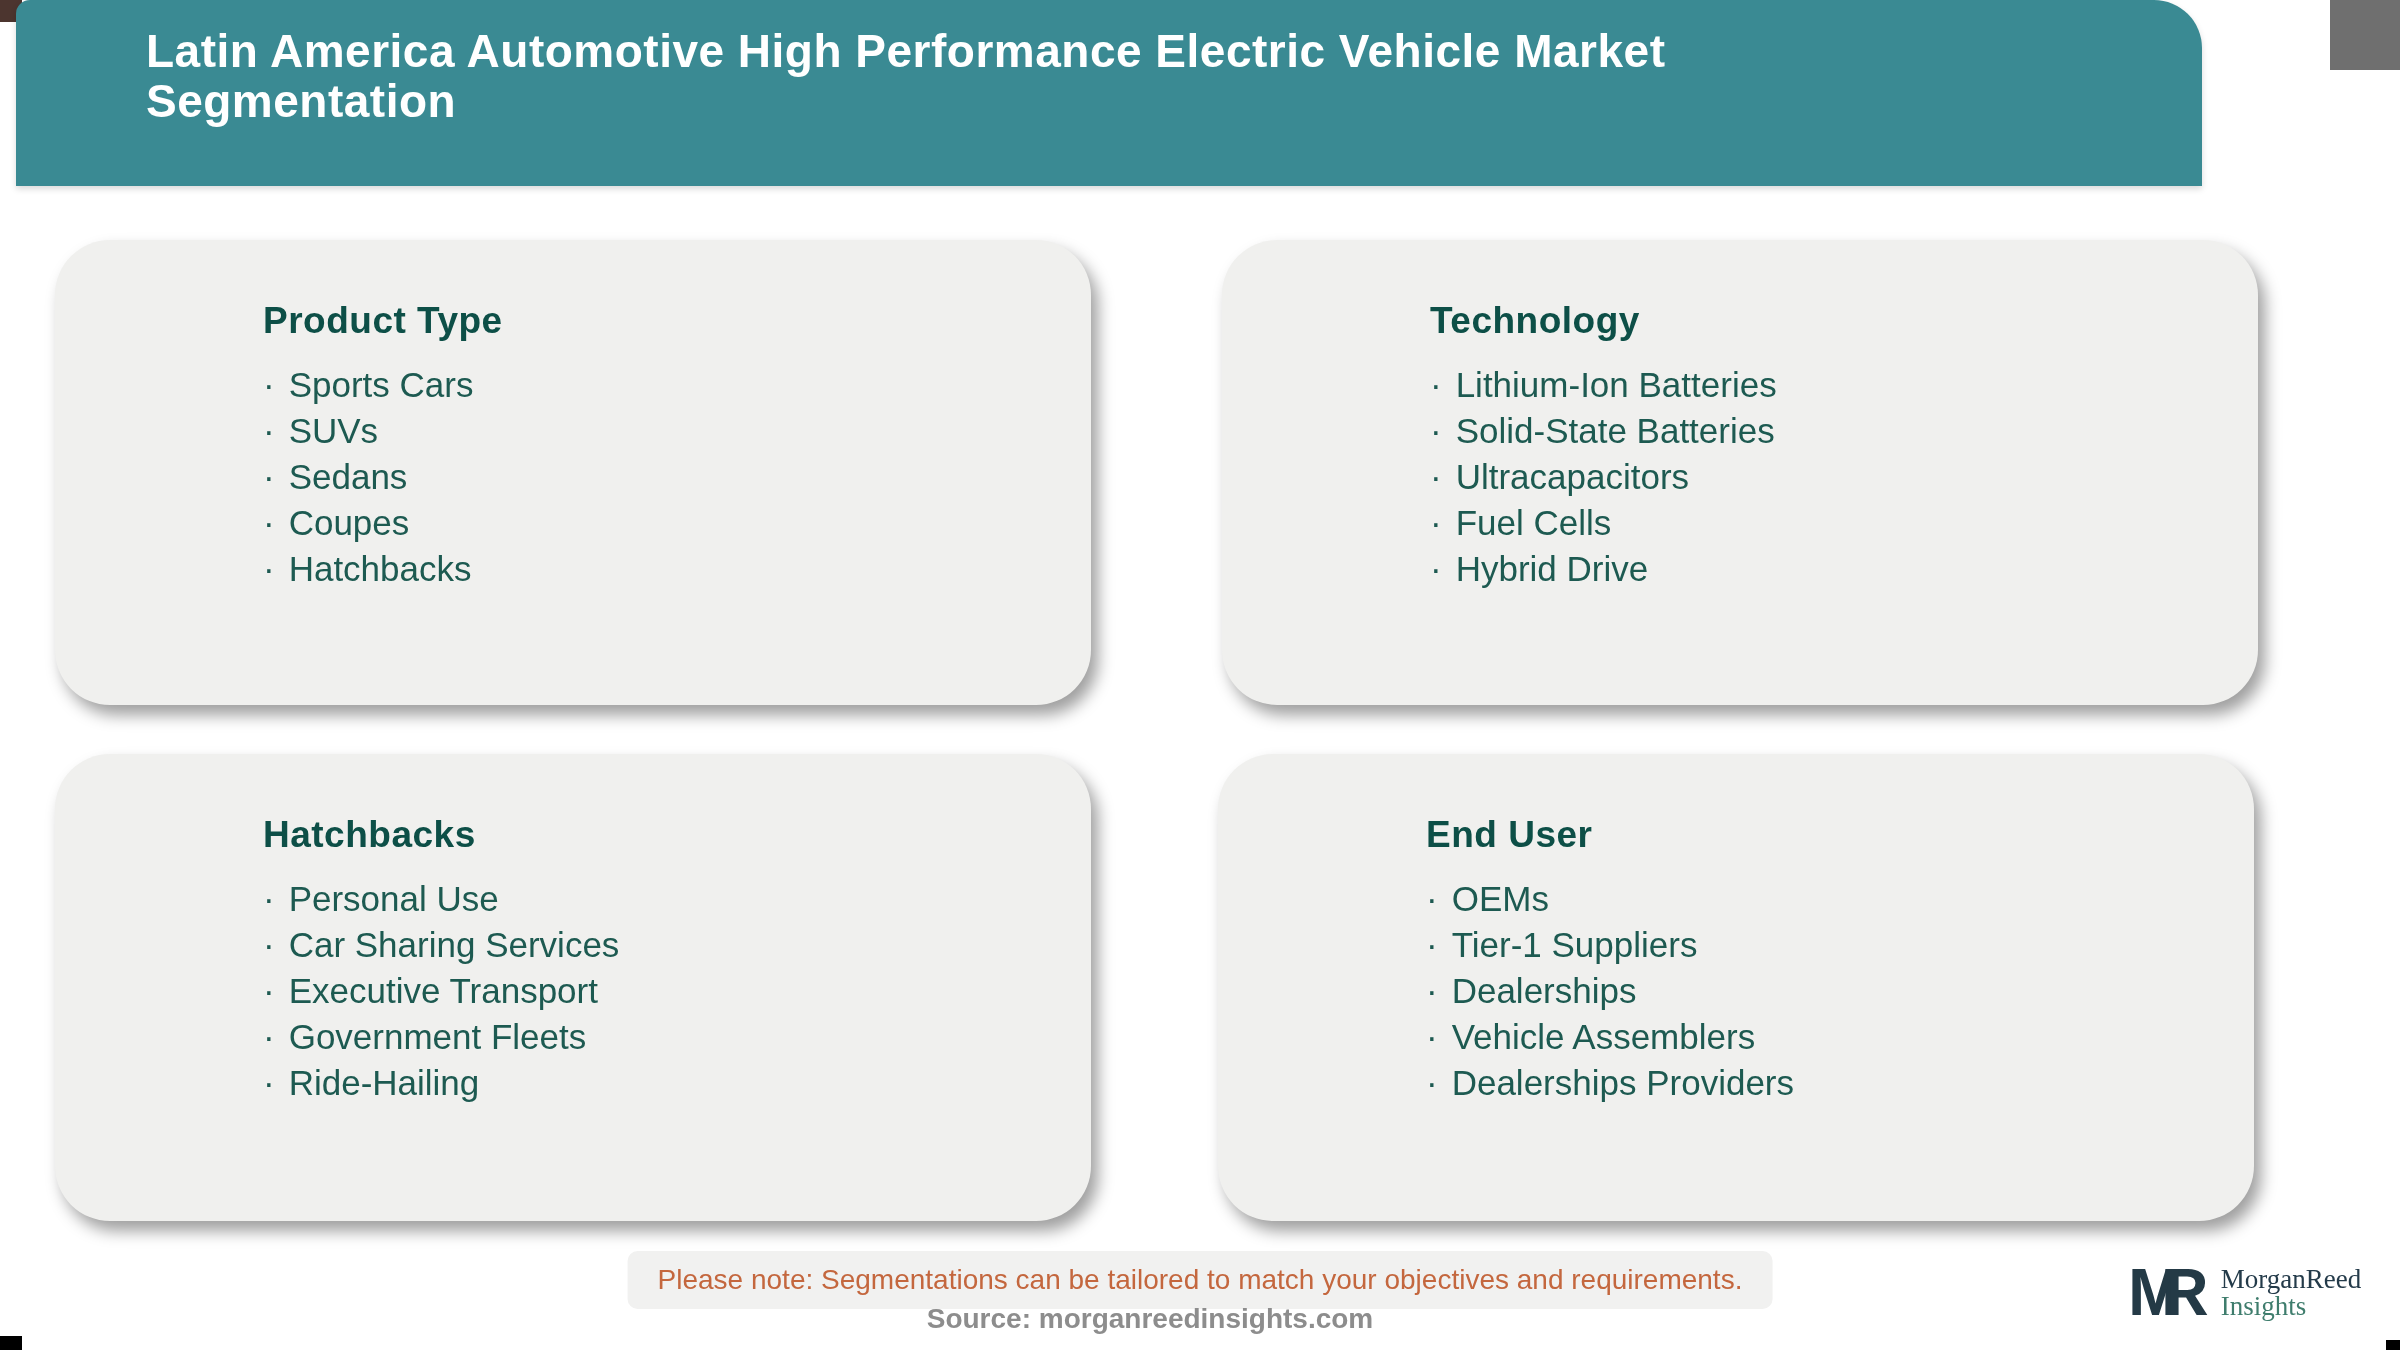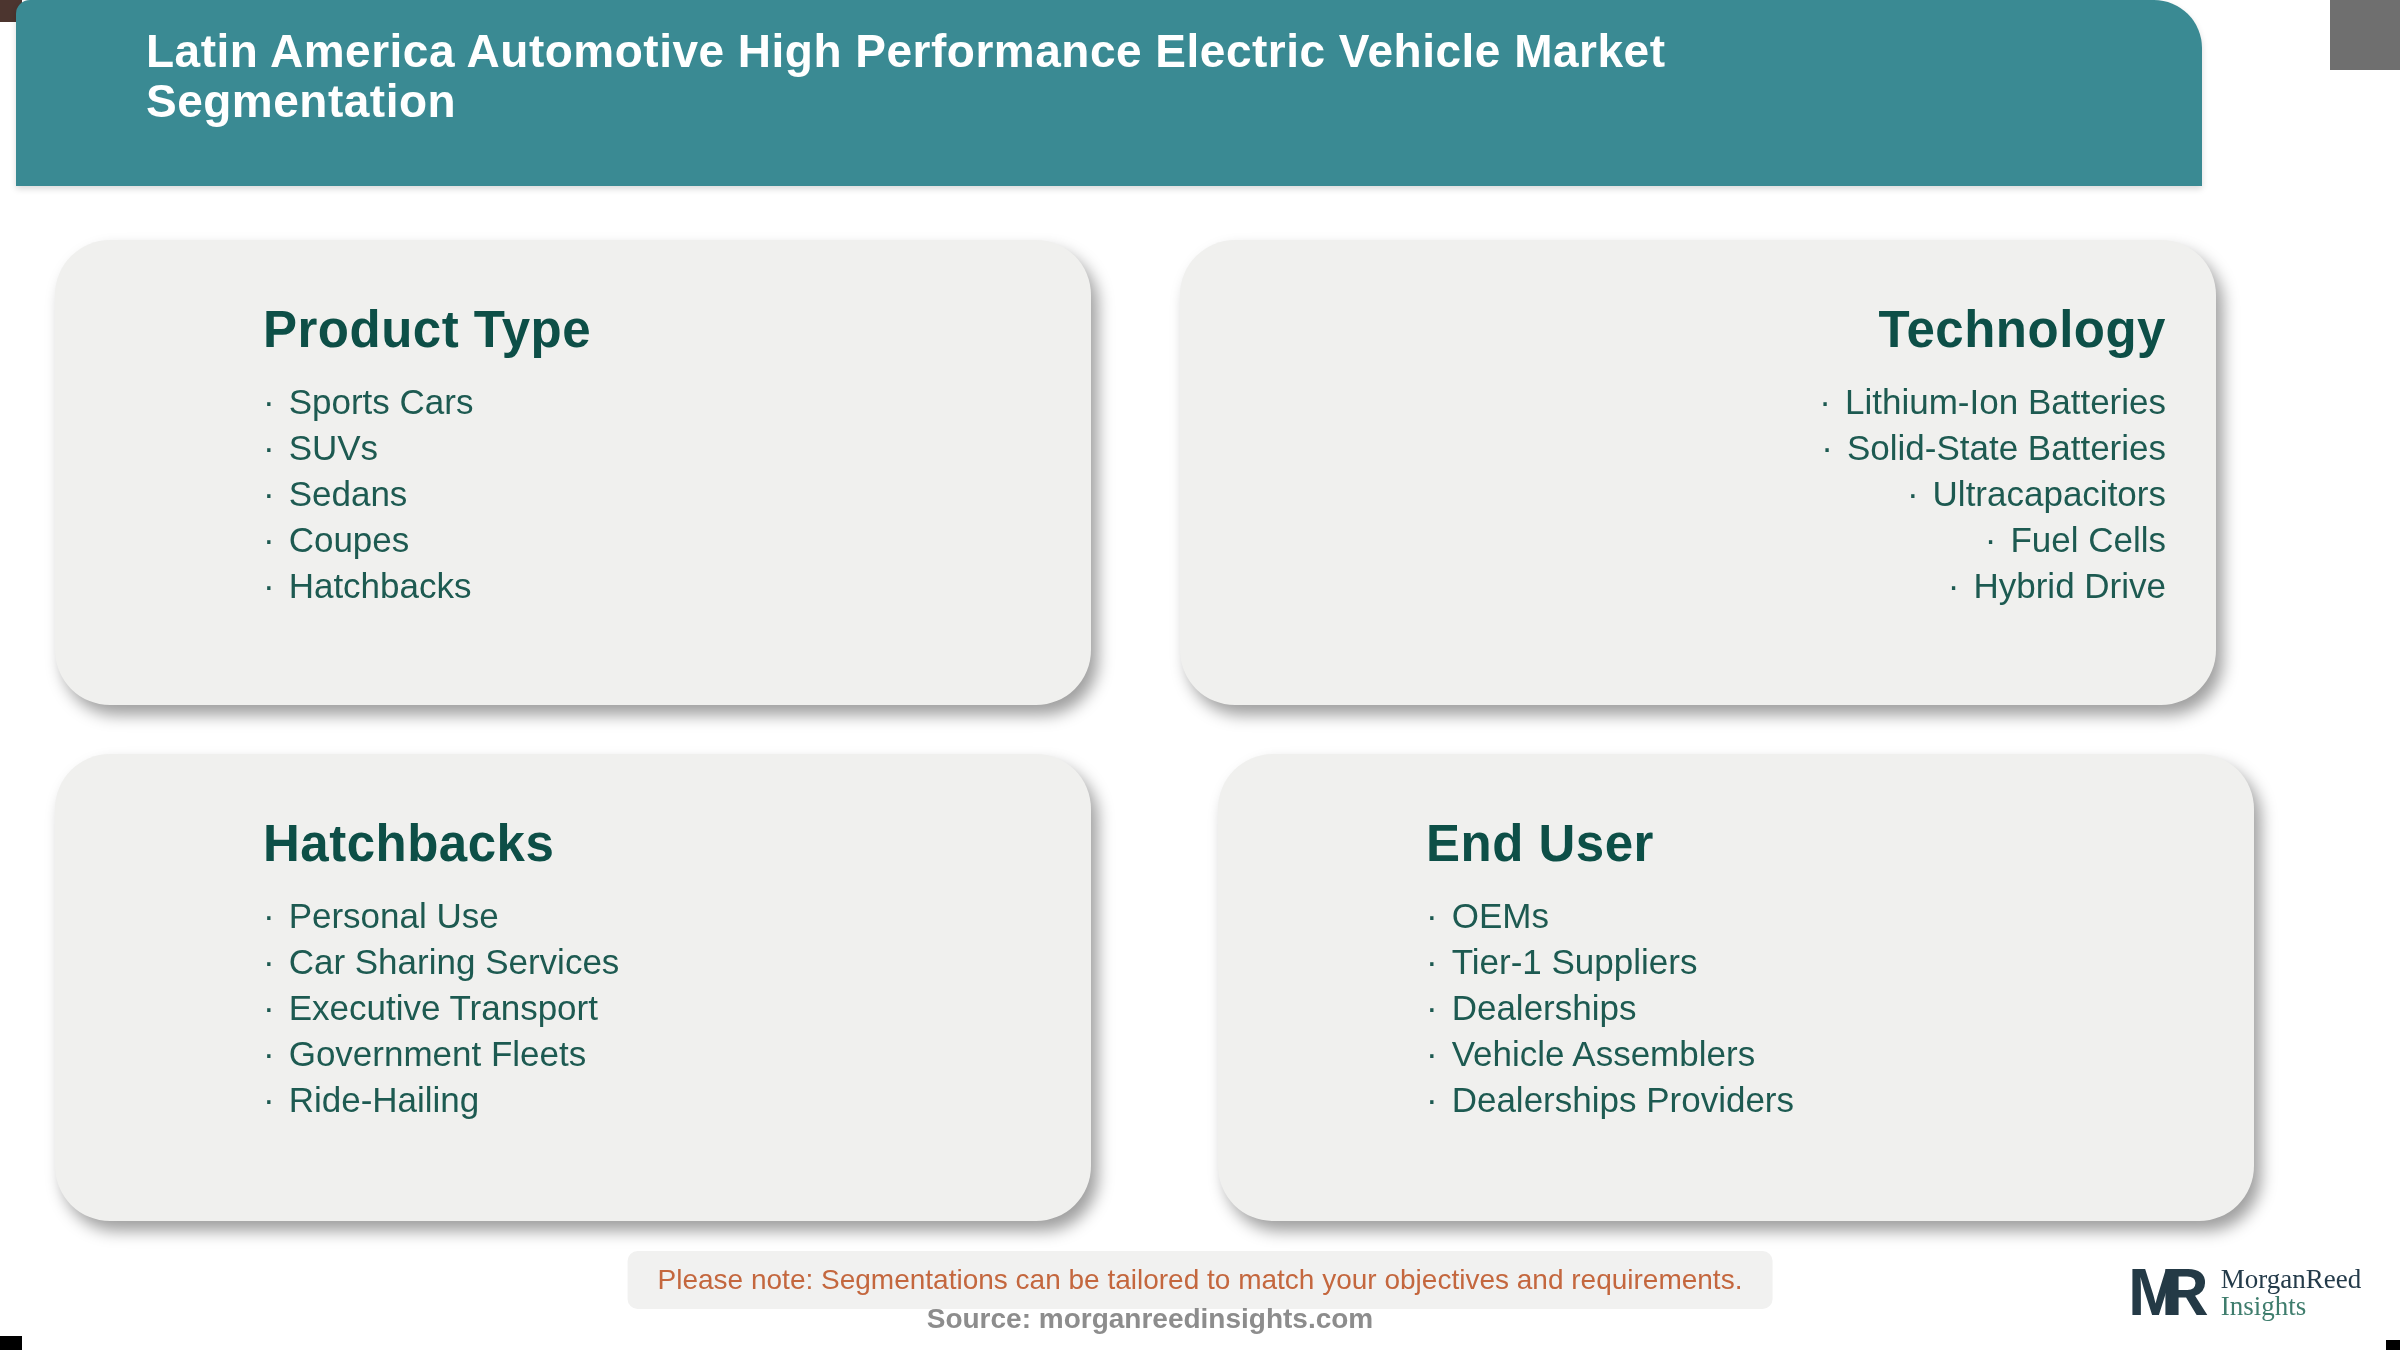--- a/index.html
+++ b/index.html
@@ -53,29 +53,29 @@
     letter-spacing: 0.5px;
   }
   .card {
     position: absolute;
     width: 1036px;
     background: #f0f0ee;
     border-radius: 55px;
     box-shadow: 7px 10px 16px rgba(0,0,0,0.38);
   }
   .card-1 { left: 55px;   top: 240px; height: 465px; }
-  .card-2 { left: 1180px; top: 240px; height: 465px; text-align: right; }
+  .card-2 { left: 1222px; top: 240px; height: 465px; }
   .card-3 { left: 55px;   top: 754px; height: 467px; }
   .card-4 { left: 1218px; top: 754px; height: 467px; }
   .card-inner {
     padding: 60px 50px 0 208px;
   }
   .card-title {
     margin: 0 0 20px 0;
-    font-size: 51px;
+    font-size: 37px;
     font-weight: 700;
     color: #0d4f47;
     letter-spacing: 0.5px;
   }
   .card-list {
     list-style: none;
     margin: 0;
     padding: 0;
   }
   .card-list li {

